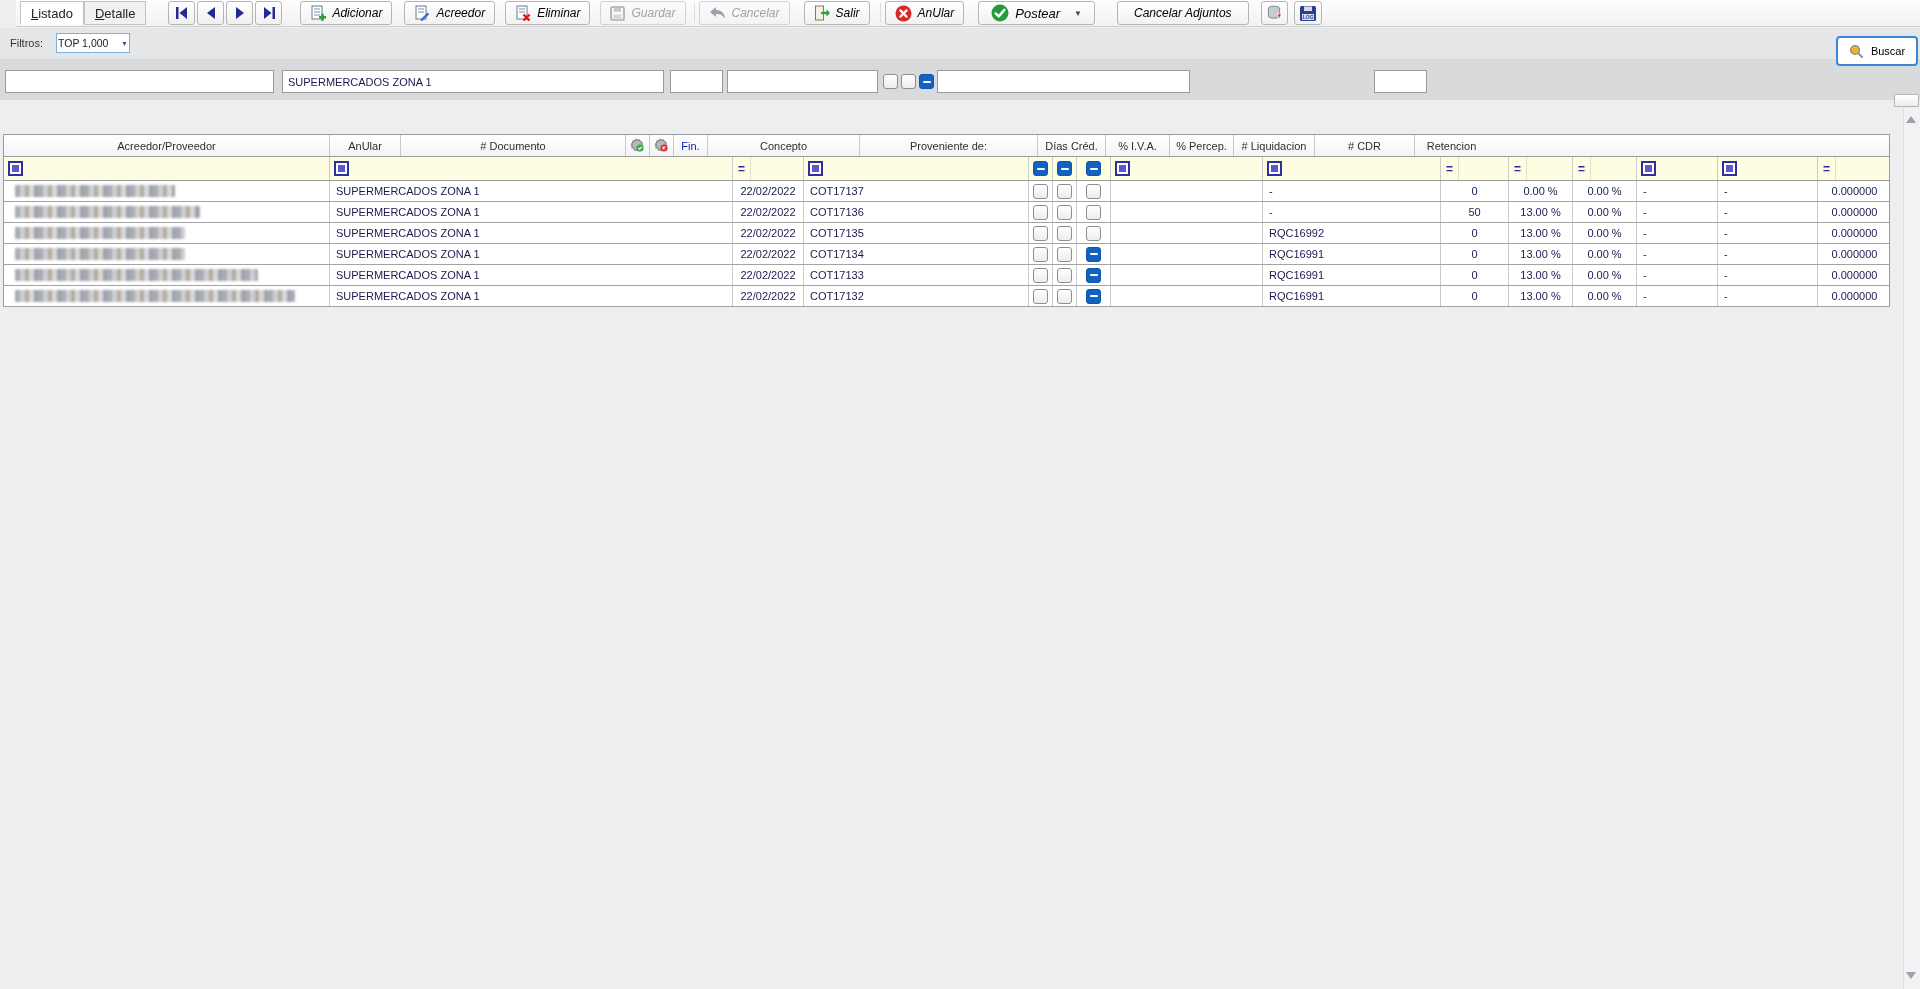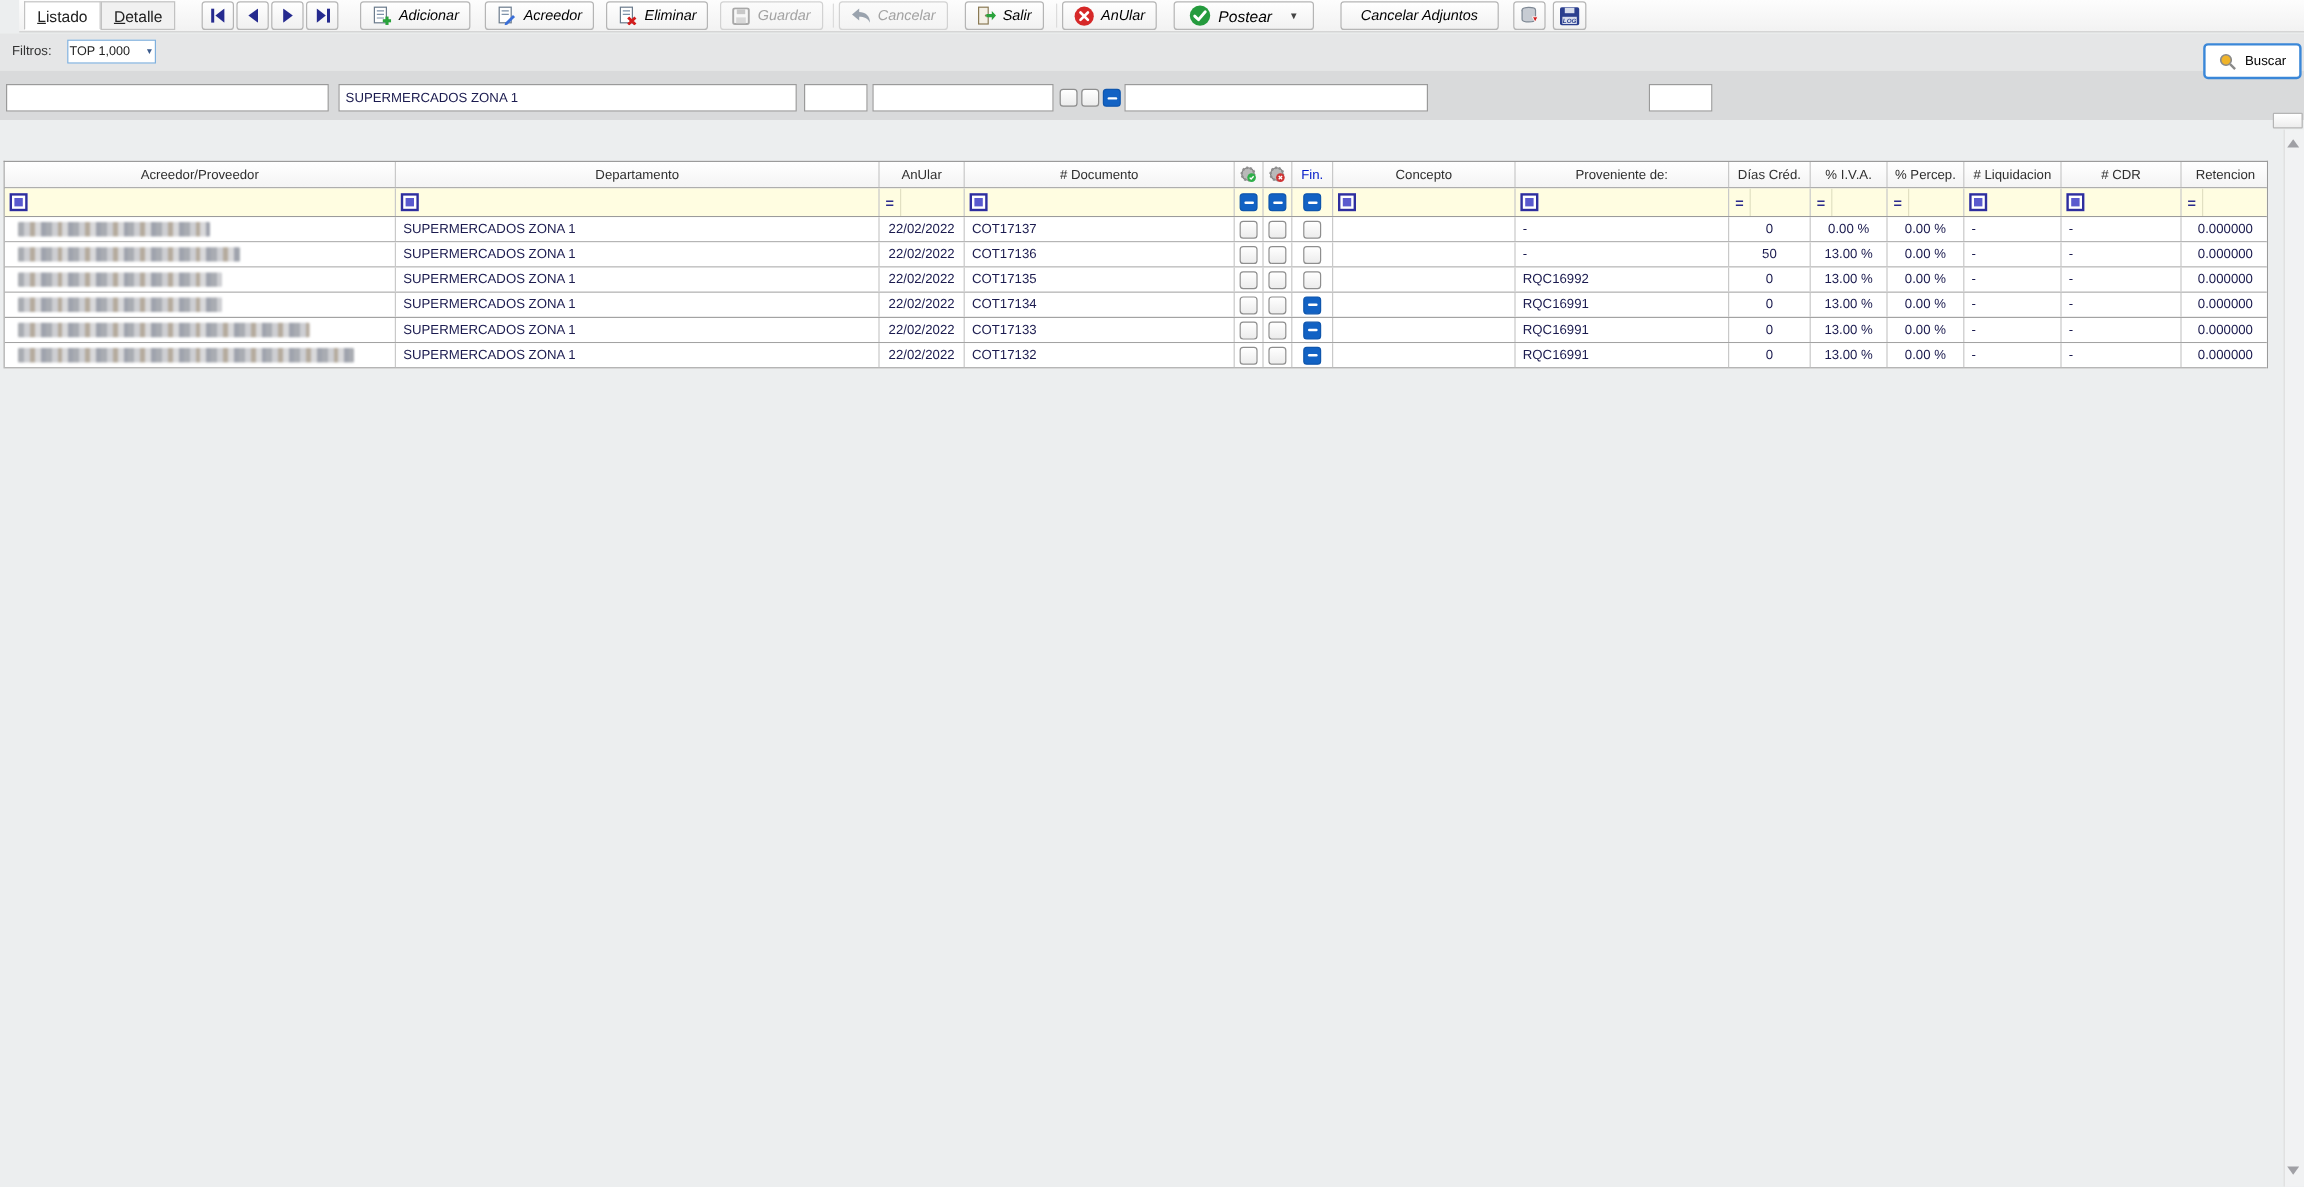--- a/index.html
+++ b/index.html
@@ -247,23 +247,20 @@
 <span class="cb ind abs" style="left:919px;"></span>
 <input class="sinput" style="left: 937px; width: 253px;" value="">
 <input class="sinput" style="left: 1374px; width: 53px;" value="">
 
 <div class="grid">
 
   <div class="grow hdr">
     <div class="gcell c0">
         <span>Acreedor/Proveedor</span>
       </div>
-    <div class="gcell c1">
-        <span>Departamento</span>
-      </div>
     <div class="gcell c2">
         <span>AnUlar</span>
       </div>
     <div class="gcell c3">
         <span># Documento</span>
       </div>
     <div class="gcell c4">
       <svg width="15" height="15" viewBox="0 0 15 15">
         <circle cx="7" cy="7" r="5.2" fill="#b9b9b9" stroke="#7e7e7e"></circle>
         <circle cx="7" cy="7" r="5.2" fill="none" stroke="#8d8d8d" stroke-width="2" stroke-dasharray="1.6 1.6"></circle>

